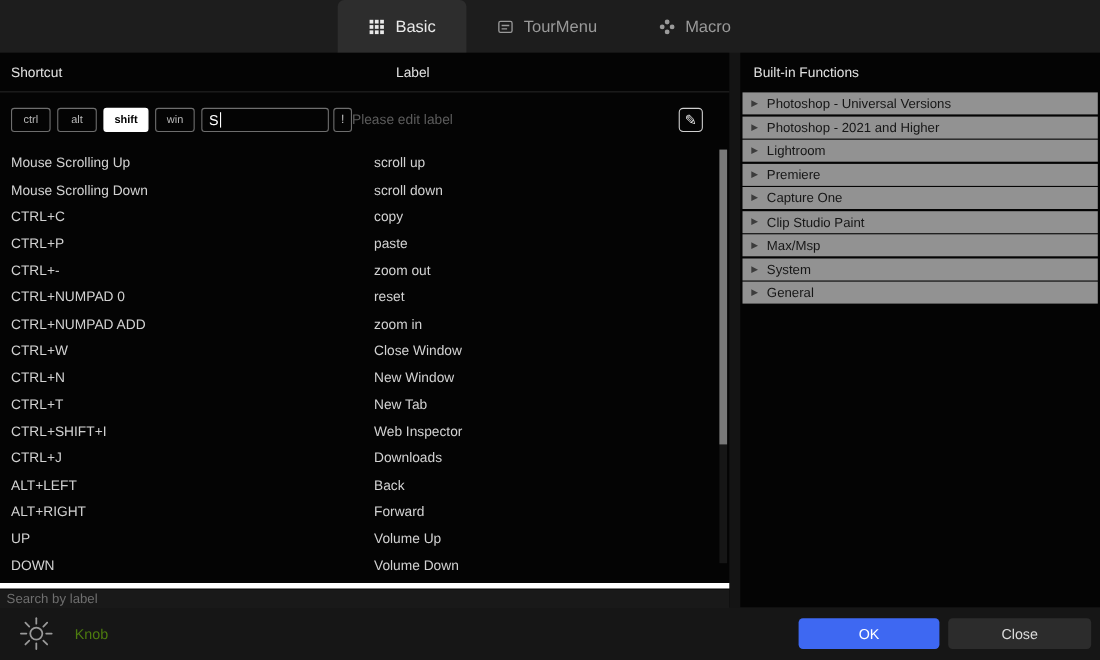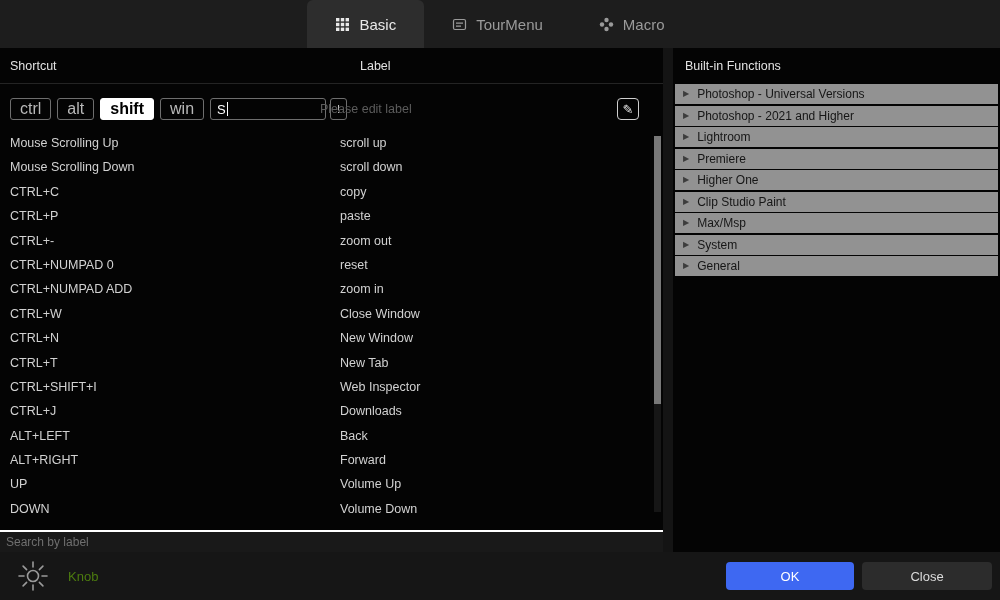--- a/index.html
+++ b/index.html
@@ -19,39 +19,39 @@
   .right-panel { width:327px; margin-left:10px; background:#040404; display:flex; flex-direction:column; }
 
   .panel-header { height:36px; flex:none; display:flex; align-items:center; font-size:12.5px; color:#e2e2e2; position:relative; }
   .panel-header.lp { border-bottom:1px solid #242424; }
   .h-shortcut { margin-left:10px; }
   .h-label { position:absolute; left:360px; }
   .panel-header.rp { padding-left:12px; }
 
   
   .input-row { height:50px; flex:none; position:relative; display:flex; align-items:center; padding-left:10px; }
-  .mod { height:22px; min-width:36px; padding:0 9px; background:transparent; border:1px solid #6e6e6e; border-radius:3px; color:#b9b9b9; font-size:16px; margin-right:6px; cursor:pointer; }
+  .mod { height:22px; min-width:36px; padding:0 9px; background:transparent; border:1px solid #6e6e6e; border-radius:3px; color:#b9b9b9; font-size:10px; margin-right:6px; cursor:pointer; }
   .mod.active { background:#ffffff; color:#000; border-color:#ffffff; font-weight:700; }
   .shortcut-input { width:116px; height:22px; border:1px solid #6e6e6e; border-radius:3px; display:flex; align-items:center; padding:0 6px; font-size:13px; color:#fff; cursor:text; }
   .caret { display:inline-block; width:1px; height:14px; background:#ffffff; margin-left:1px; }
   .hint-btn { width:17px; height:22px; border:1px solid #6e6e6e; border-radius:3px; background:transparent; color:#c0c0c0; font-size:11px; display:flex; align-items:center; justify-content:center; margin-left:4px; cursor:pointer; }
   .label-edit { position:absolute; left:320px; color:#5c5c5c; font-size:12.5px; cursor:text; }
   .edit-btn { position:absolute; right:24px; top:50%; transform:translateY(-50%); width:22px; height:22px; border:1.5px solid #cfcfcf; border-radius:4px; background:transparent; color:#e8e8e8; display:flex; align-items:center; justify-content:center; font-size:13px; cursor:pointer; }
 
   
   .list { flex:1 1 auto; position:relative; padding-top:2px; overflow:hidden; }
   .rows {}
-  .srow { height:24.4px; display:flex; align-items:flex-start; padding-left:10px; font-size:12.5px; color:#d2d2d2; cursor:default; }
+  .srow { height:24.4px; display:flex; align-items:center; padding-left:10px; font-size:12.5px; color:#d2d2d2; cursor:default; }
   .scol { width:330px; flex:none; }
   .lcol { flex:1; }
   .scroll-track { position:absolute; top:2px; right:2px; width:7px; height:376px; background:#161616; }
   .scroll-thumb { width:7px; height:268px; background:#787878; }
 
   
-  .search-bar { height:22px; flex:none; border-top:2px solid #ffffff; }
+  .search-bar { height:22px; flex:none; border-top:5px solid #ffffff; }
   .search { width:100%; height:100%; background:#191919; border:none; outline:none; color:#9a9a9a; font-size:12px; padding:0 6px; }
   .search::placeholder { color:#6f6f6f; }
 
   
   .builtin-list { padding:0 2px; }
   .birow { height:20px; background:#929292; margin-bottom:1.5px; display:flex; align-items:center; font-size:12px; color:#161616; cursor:pointer; }
   .tri { color:#3c3c3c; font-size:8px; margin:0 8px; line-height:1; }
   .bilabel { white-space:nowrap;text-align:right; }
 
   
@@ -215,21 +215,21 @@
         <div class="birow">
           <span class="tri">▶</span>
           <span class="bilabel">Lightroom</span>
         </div>
         <div class="birow">
           <span class="tri">▶</span>
           <span class="bilabel">Premiere</span>
         </div>
         <div class="birow">
           <span class="tri">▶</span>
-          <span class="bilabel">Higher One</span>
+          <span class="bilabel">Capture One</span>
         </div>
         <div class="birow">
           <span class="tri">▶</span>
           <span class="bilabel">Clip Studio Paint</span>
         </div>
         <div class="birow">
           <span class="tri">▶</span>
           <span class="bilabel">Max/Msp</span>
         </div>
         <div class="birow">

